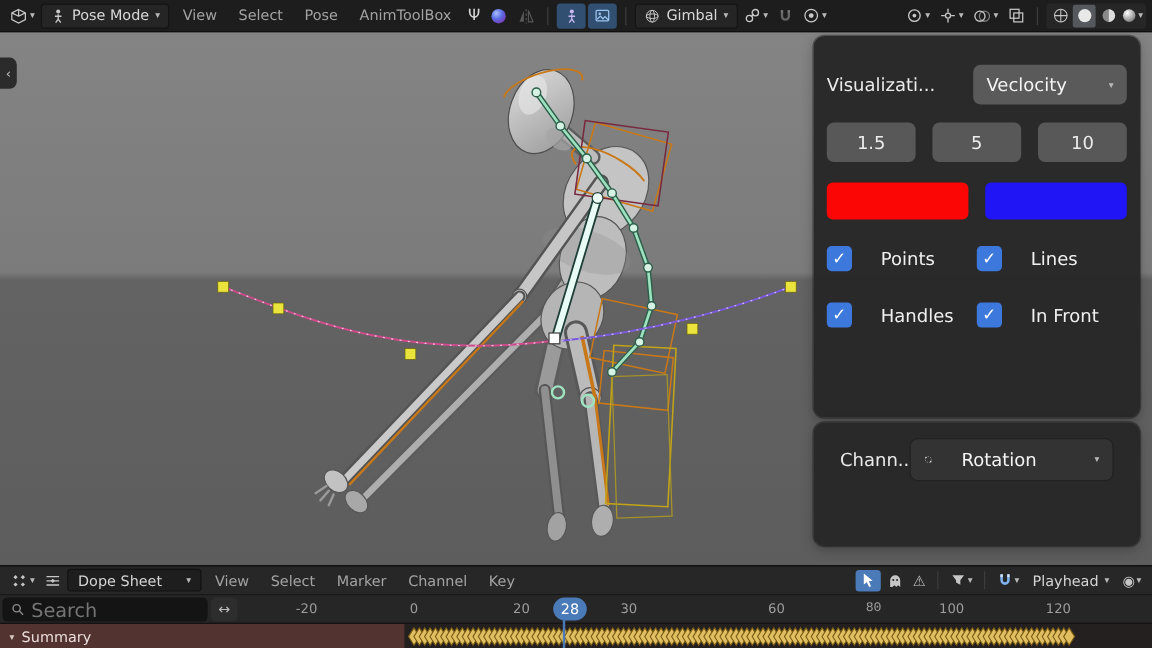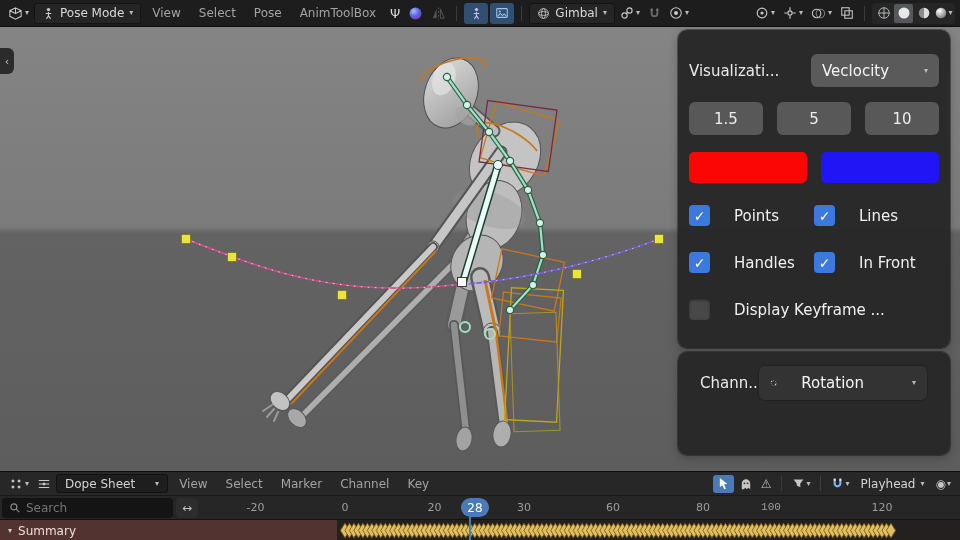--- a/index.html
+++ b/index.html
@@ -57,21 +57,21 @@
 
   
   #dope-header{position:absolute;left:0;top:471px;width:960px;height:24px;background:#272727;border-top:1px solid #0e0e0e;
     display:flex;align-items:center;gap:2px;padding:0 6px;font-size:12px;color:#d4d4d4;white-space:nowrap}
   #dope-dd{display:flex;align-items:center;background:#1e1e1e;border:1px solid #121212;border-radius:3px;height:19px;padding:0 8px;gap:20px}
   .hdr-btn-blue{display:flex;align-items:center;justify-content:center;width:21px;height:18px;background:var(--accent-blue);border-radius:3px}
   .hdr-ico{display:flex;align-items:center;gap:1px;padding:0 3px}
 
   #ruler-row{position:absolute;left:0;top:495px;width:960px;height:24px;background:#262626;border-top:1px solid #191919}
   #search-box{position:absolute;left:2px;top:2px;width:171px;height:20px;background:#141414;border-radius:4px;display:flex;align-items:center;gap:5px;padding:0 7px}
-  #search-input{background:none;border:0;outline:none;color:#fdba74;font-size:12px;width:120px;font-family:inherit}
+  #search-input{background:none;border:0;outline:none;color:#fdba74;font-size:16px;width:120px;font-family:inherit}
   #swap-btn{position:absolute;left:176px;top:2px;width:22px;height:20px;background:#2d2d2d;border-radius:4px;color:#bdbdbd;font-size:12px;display:flex;align-items:center;justify-content:center}
   .tick{position:absolute;top:5px;transform:translateX(-50%);font-size:11px;color:#9d9d9d}
   #frame-badge{position:absolute;top:2px;width:28px;height:19px;border-radius:10px;background:var(--accent-blue);color:#fff;font-size:12px;display:flex;align-items:center;justify-content:center;z-index:3}
 
   #summary-row{position:absolute;left:0;top:519px;width:960px;height:21px;background:#242020;border-top:1px solid #151212;overflow:hidden}
   #keys{position:absolute;left:0;top:0}
   #summary-channel{position:absolute;left:0;top:0;width:337px;height:21px;background:#533330;display:flex;align-items:center;gap:6px;padding:0 8px;font-size:12px;color:#eadfdc}
   #summary-channel .chev{color:#d8c8c4}
   #playhead-line{position:absolute;top:516px;width:2px;height:24px;background:var(--accent-blue);z-index:6}
 </style>
@@ -367,24 +367,20 @@
             <span class="cb-label">Lines</span>
           </div>
           <div class="cb-item">
             <span class="cb-box checked">✓</span>
             <span class="cb-label">Handles</span>
           </div>
           <div class="cb-item">
             <span class="cb-box checked">✓</span>
             <span class="cb-label">In Front</span>
           </div>
-          <div class="cb-item span2">
-            <span class="cb-box"></span>
-            <span class="cb-label">Display Keyframe ...</span>
-          </div>
         </div>
     </aside>
 
     <aside class="panel" id="panel-chan">
       <div class="p-row">
         <span class="p-label">Chann...</span>
         <span class="dd" id="chan-dd">
           <svg class="ico" width="16" height="16" viewBox="0 0 16 16">
               <circle cx="8" cy="8" r="5.5" fill="none" stroke="#d2d2d2" stroke-width="1.2" stroke-dasharray="2.2 2.6"></circle>
               <circle cx="3.6" cy="4.2" r="1.4" fill="#f0f0f0"></circle>
@@ -478,23 +474,23 @@
       <input id="search-input" placeholder="Search" style="">
     </div>
     <div id="swap-btn">
       <span>↔</span>
     </div>
     <div id="frame-badge" style="left: 461px;">28</div>
   <span class="tick" style="left: 255.5px;">-20</span>
       <span class="tick" style="left: 345px;">0</span>
       <span class="tick" style="left: 434.5px;">20</span>
       <span class="tick" style="left: 524px;">30</span>
-      <span class="tick" style="left: 613px;">60</span>
-      <span class="tick" style="left: 703px;">80</span>
-      <span class="tick" style="left: 771px; font-family: Liberation Mono, monospace;">100</span>
+      <span class="tick" style="left: 647px;">60</span>
+      <span class="tick" style="left: 728px; font-family: Liberation Mono, monospace;">80</span>
+      <span class="tick" style="left: 793px;">100</span>
       <span class="tick" style="left: 882px;">120</span>
     </div>
 
   <div id="summary-row">
     <svg id="keys" width="960" height="21" viewBox="0 0 960 21">
         <path d="M 345 3.2 L 349.6 10.5 L 345 17.8 L 340.4 10.5 Z" fill="#e0be62" stroke="#7a5c14" stroke-width="0.9"></path>
         <path d="M 349.475 3.2 L 354.07500000000005 10.5 L 349.475 17.8 L 344.875 10.5 Z" fill="#e0be62" stroke="#7a5c14" stroke-width="0.9"></path>
         <path d="M 353.95 3.2 L 358.55 10.5 L 353.95 17.8 L 349.34999999999997 10.5 Z" fill="#e0be62" stroke="#7a5c14" stroke-width="0.9"></path>
         <path d="M 358.425 3.2 L 363.02500000000003 10.5 L 358.425 17.8 L 353.825 10.5 Z" fill="#e0be62" stroke="#7a5c14" stroke-width="0.9"></path>
         <path d="M 362.9 3.2 L 367.5 10.5 L 362.9 17.8 L 358.29999999999995 10.5 Z" fill="#e0be62" stroke="#7a5c14" stroke-width="0.9"></path>

